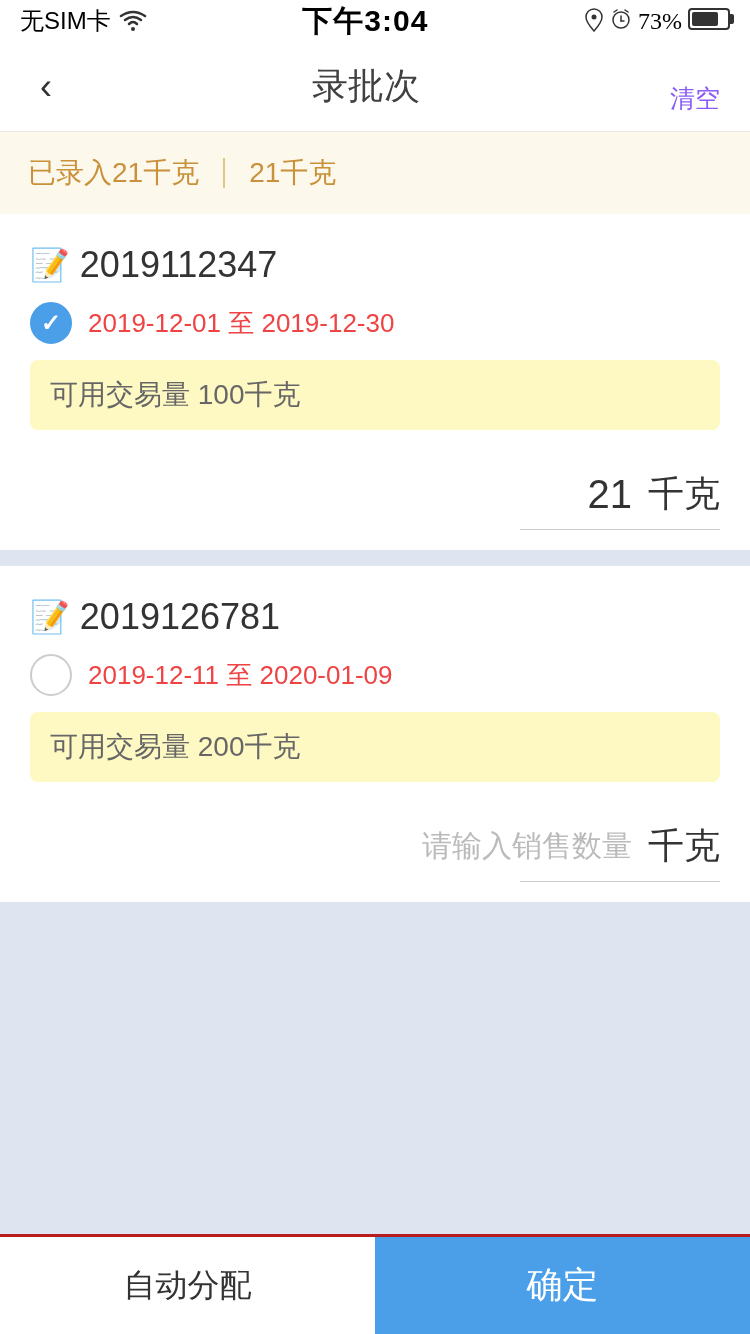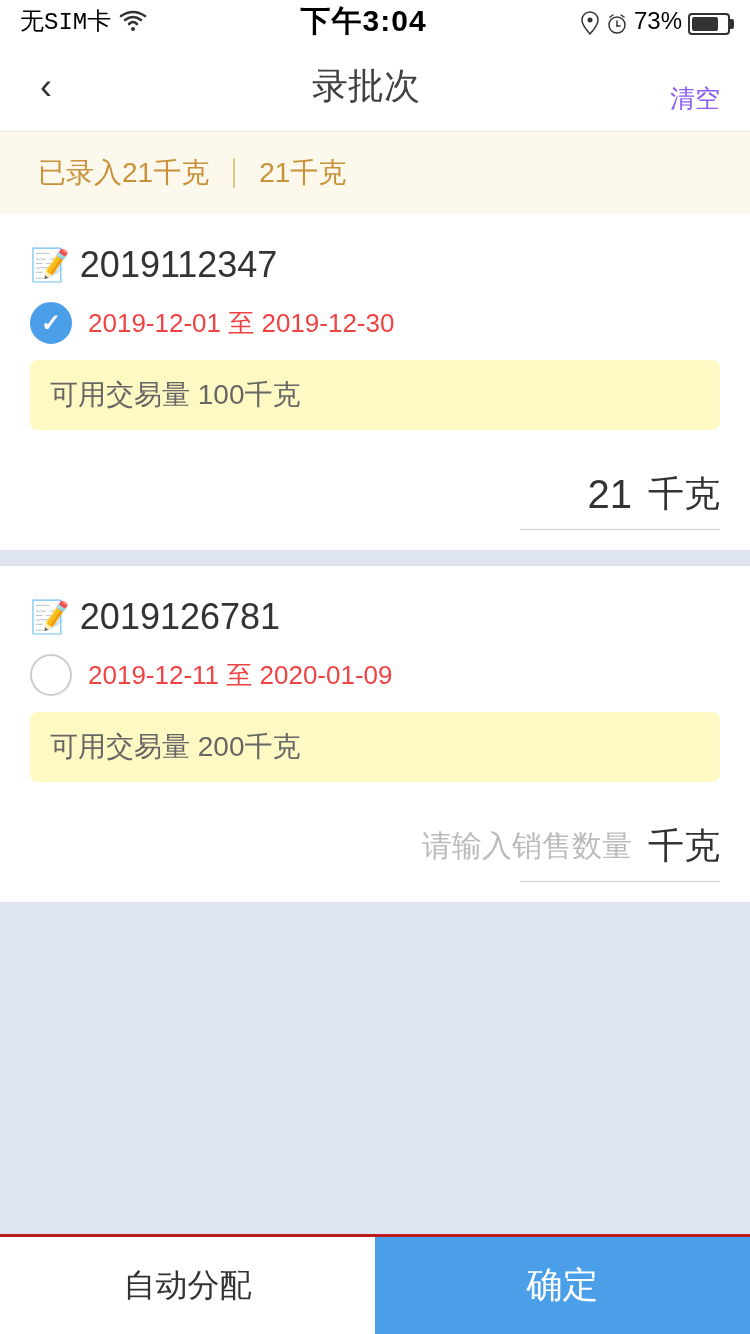--- a/index.html
+++ b/index.html
@@ -22,32 +22,32 @@
       justify-content: space-between;
       padding: 0 20px;
       font-size: 26px;
       font-weight: 500;
     }
     .status-left {
       display: flex;
       align-items: center;
       gap: 8px;
       font-size: 24px;
-      font-family: Liberation Mono, monospace;
     }
     .status-center {
       font-size: 30px;
       font-weight: 600;
       letter-spacing: 1px;
     }
     .status-right {
       display: flex;
-      align-items: flex-end;
+      align-items: flex-start;
       gap: 6px;
       font-size: 24px;
+      font-family: Liberation Serif, serif;
     }
     .battery {
       display: inline-flex;
       align-items: center;
       gap: 2px;
     }
     .battery-body {
       width: 42px;
       height: 22px;
       border: 2px solid #333;
@@ -101,21 +101,21 @@
       font-size: 25px;
       color: #8b5cf6;
       cursor: pointer;
       margin-top: 24px;
     }
 
     
     .info-banner {
       width: 750px;
       background: #fdf8ec;
-      padding: 22px 38px;
+      padding: 22px 28px;
       display: flex;
       align-items: center;
       gap: 24px;
     }
     .info-banner-text {
       font-size: 28px;
       color: #c8913a;
     }
     .info-banner-divider {
       width: 2px;

